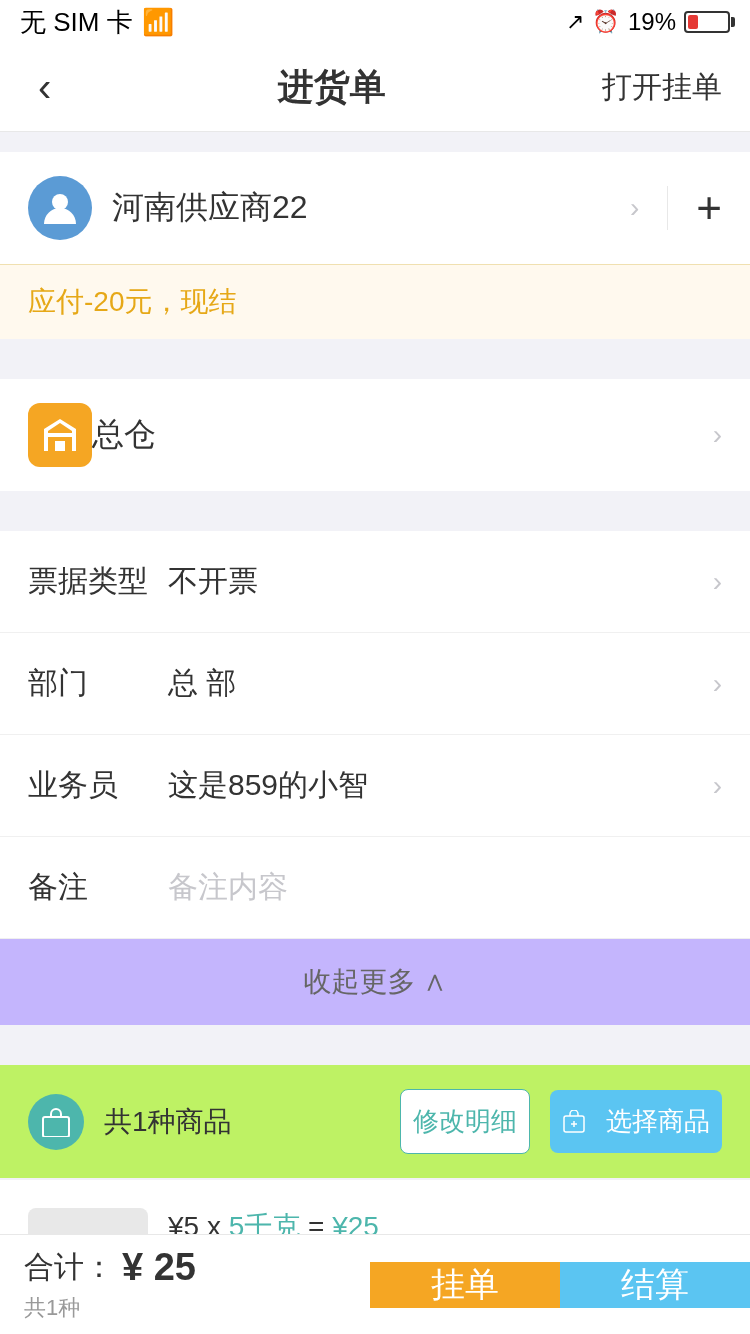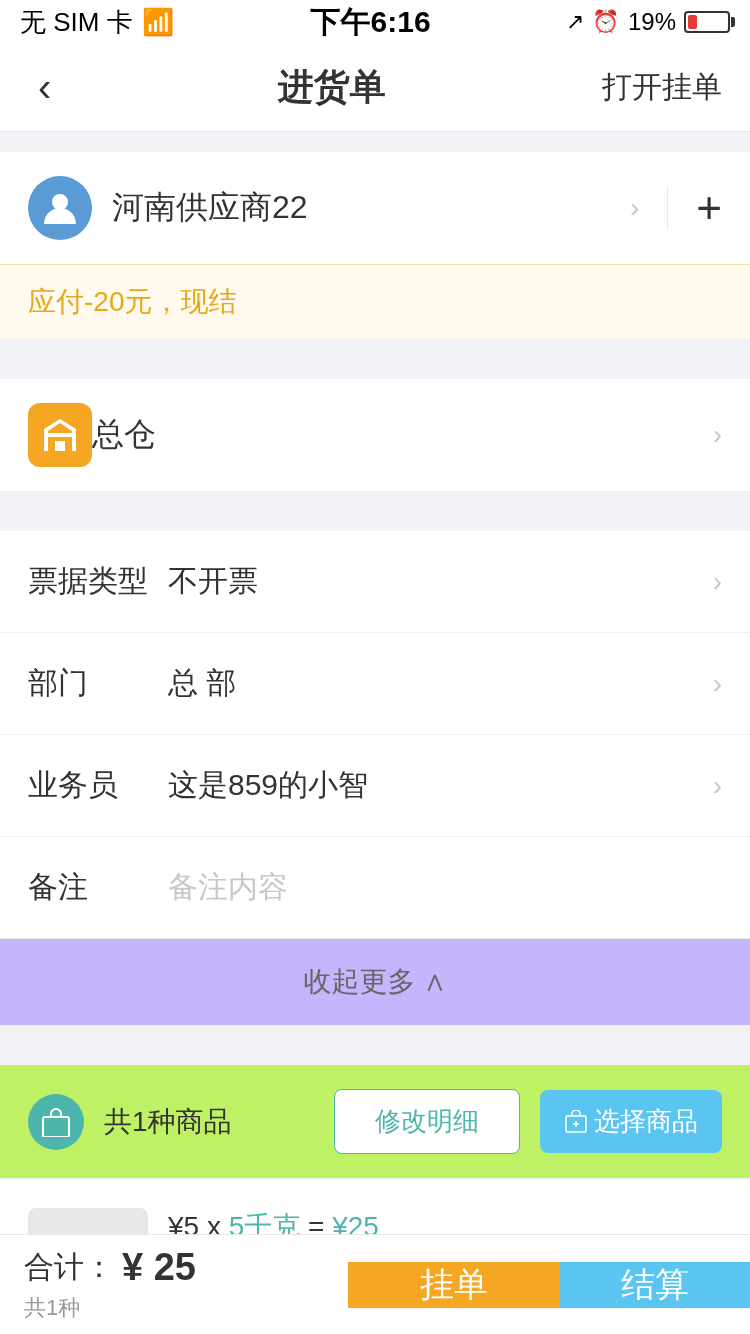--- a/index.html
+++ b/index.html
@@ -234,36 +234,36 @@
     }
     .products-count-text {
       flex: 1;
       font-size: 28px;
       color: #333;
     }
     .btn-outline {
       border: 1.5px solid #4db6ac;
       color: #4db6ac;
       background: #fff;
-      padding: 14px 40px;
+      padding: 14px 12px;
       border-radius: 8px;
       font-size: 26px;
       cursor: pointer;
     }
     .btn-filled {
       background: #5bc5f2;
       color: #fff;
       border: none;
-      padding: 14px 24px;
+      padding: 14px 12px;
       border-radius: 8px;
       font-size: 26px;
       cursor: pointer;
       display: flex;
       align-items: center;
-      gap: 6px;
+      gap: 20px;
     }
 
     
     .product-item {
       background: #fff;
       display: flex;
       align-items: flex-start;
       padding: 28px;
       margin-top: 2px;
       gap: 20px;
@@ -331,21 +331,21 @@
       gap: 8px;
     }
     .total-amount .label { font-weight: normal; }
     .total-amount .amount { font-size: 38px; font-weight: 600; }
     .total-count {
       font-size: 22px;
       color: #999;
       margin-top: 4px;
     }
     .btn-hang {
-      width: 212px;
+      width: 190px;
       background: #f5a623;
       color: #fff;
       font-size: 34px;
       display: flex;
       align-items: center;
       justify-content: center;
       cursor: pointer;
     }
     .btn-checkout {
       width: 190px;
@@ -359,21 +359,20 @@
     }
   </style>
 </head>
 <body>
 
 <div class="status-bar">
   <div class="status-left">
     <span>无 SIM 卡</span>
     <span>📶</span>
   </div>
-  <div class="status-center">下午6:16</div>
   <div class="status-right">
     <span style="font-size:22px;">↗</span>
     <span style="font-size:22px;">⏰</span>
     <span style="font-size:24px;">19%</span>
     <div class="battery-icon">
       <div class="battery-fill"></div>
     </div>
   </div>
 </div>
 

